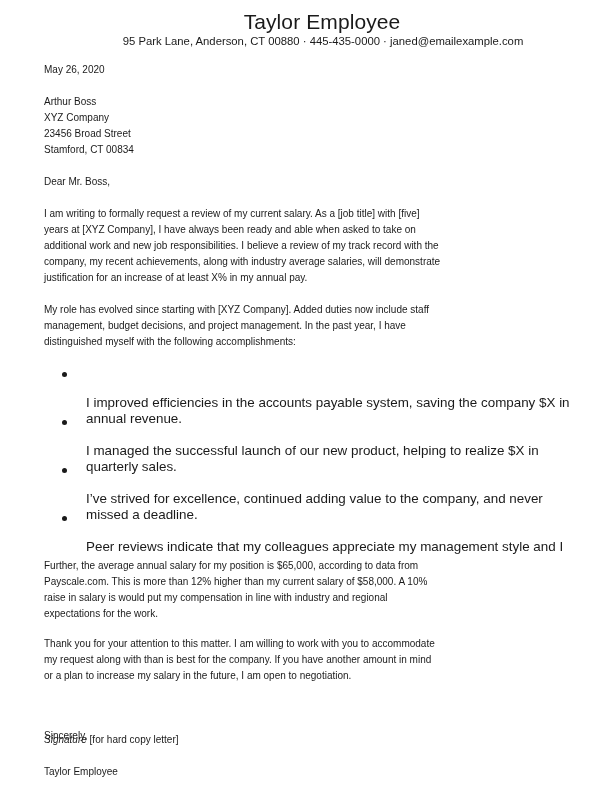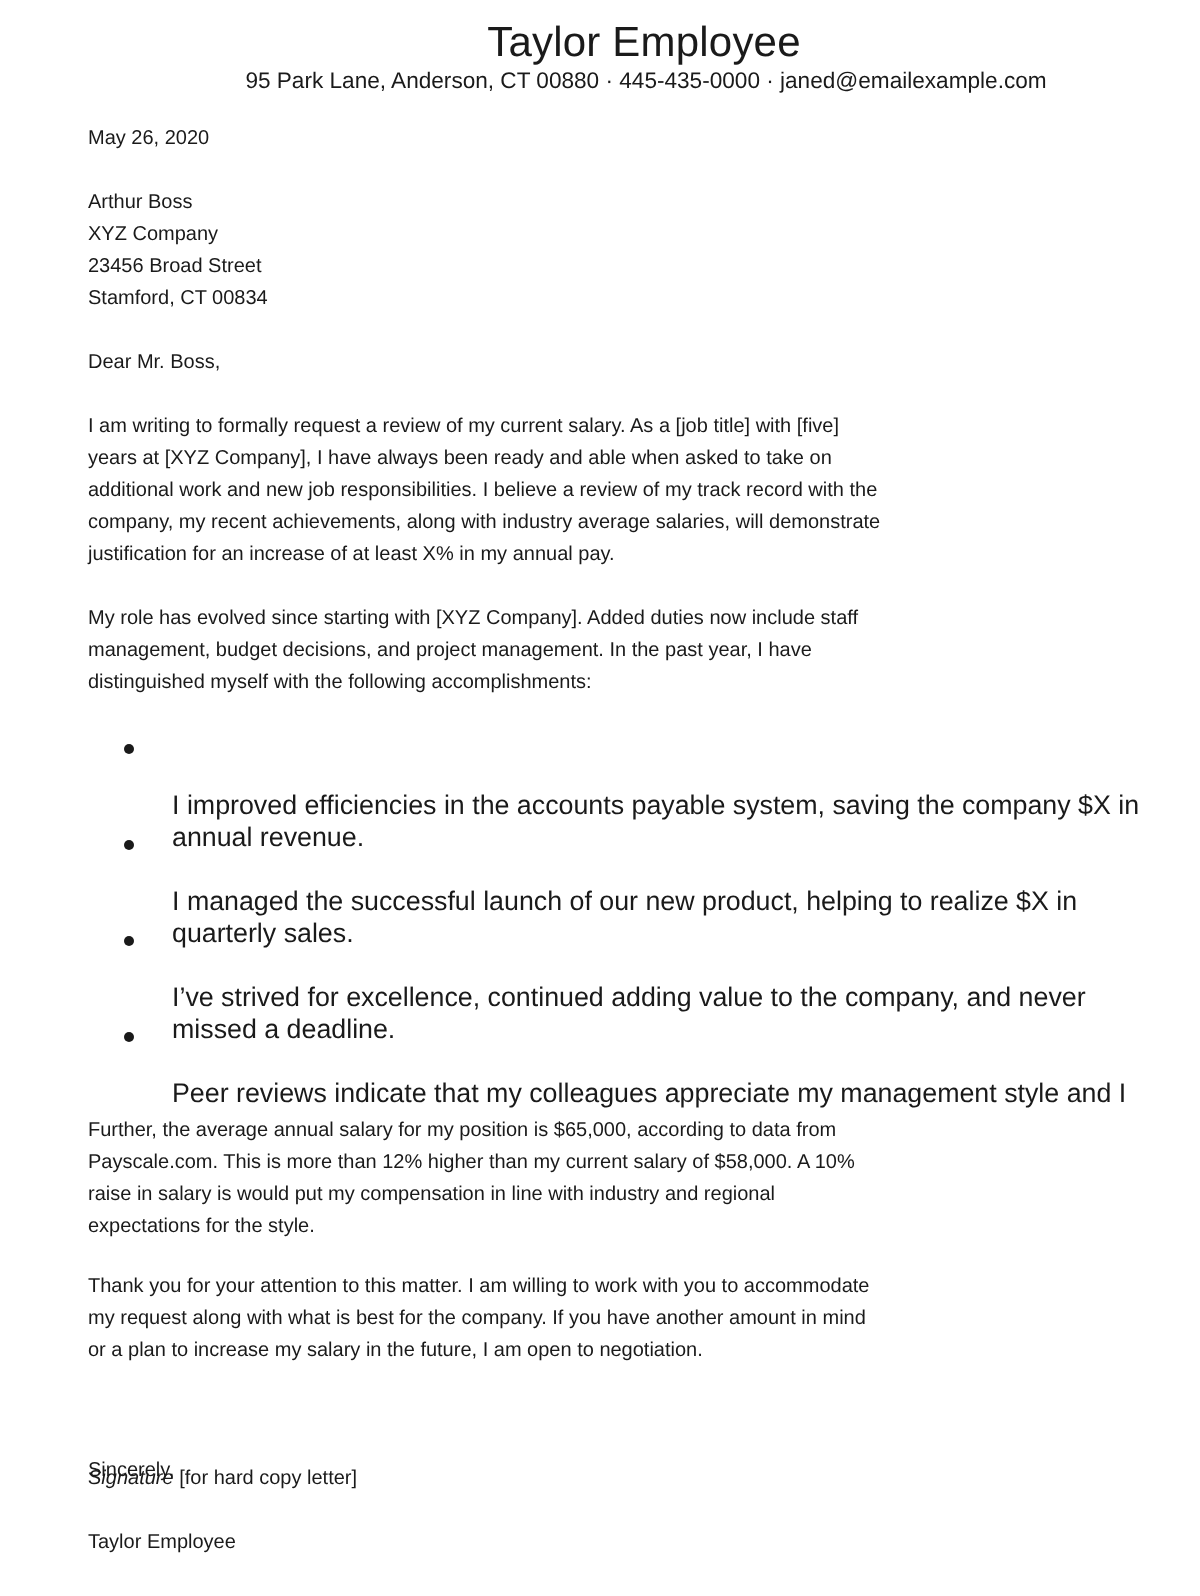--- a/index.html
+++ b/index.html
@@ -144,26 +144,26 @@
       <span class="bullet-text">
         <span class="line">Peer reviews indicate that my colleagues appreciate my management style and I</span>
       </span>
     </li>
   </ul>
 
   <div class="body-text" style="top:558px;">
     <span class="line">Further, the average annual salary for my position is $65,000, according to data from</span>
     <span class="line">Payscale.com. This is more than 12% higher than my current salary of $58,000. A 10%</span>
     <span class="line">raise in salary is would put my compensation in line with industry and regional</span>
-    <span class="line">expectations for the style.</span>
+    <span class="line">expectations for the work.</span>
   </div>
 
   <div class="body-text" style="top:636px;">
     <span class="line">Thank you for your attention to this matter. I am willing to work with you to accommodate</span>
-    <span class="line">my request along with what is best for the company. If you have another amount in mind</span>
+    <span class="line">my request along with than is best for the company. If you have another amount in mind</span>
     <span class="line">or a plan to increase my salary in the future, I am open to negotiation.</span>
   </div>
 
   <div class="body-text" style="top:700px;margin-top:28px;">Sincerely,</div>
 
   <div class="body-text" style="top:732px;">
     <span class="italic">Signature</span><span> [for hard copy letter]</span>
   </div>
 
   <div class="body-text" style="top:764px;">Taylor Employee</div>

